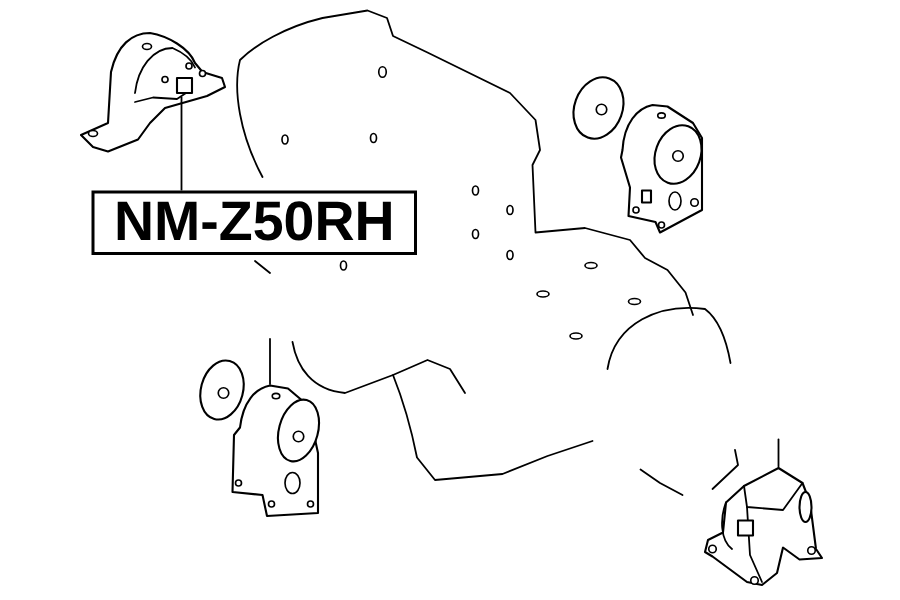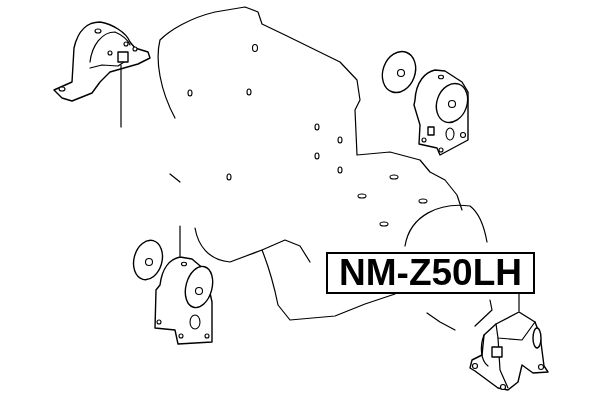--- a/index.html
+++ b/index.html
@@ -92,16 +92,16 @@
       <path class="ln" d="M484,335 C480,345 480,360 488,366"></path>
       <path class="ln" d="M498,338 L500,370 L508,388"></path>
       <rect class="lnb" x="492" y="347" width="10" height="10"></rect>
       <circle class="hole" cx="475" cy="366" r="2.5"></circle>
       <circle class="hole" cx="541" cy="367" r="2.5"></circle>
       <circle class="hole" cx="503" cy="387" r="2.5"></circle>
       <ellipse class="lnb" cx="537" cy="338" rx="4" ry="10"></ellipse>
     </g>
   </svg>
 
+  <div class="label-box" style="left:61px; top:127px; width:217px; height:43px;">NM-Z50RH</div>
 
 
-  <div class="label-box" style="left:326px; top:252px; width:209px; height:42px;">NM-Z50LH</div>
 </div>
 
 </body></html>

